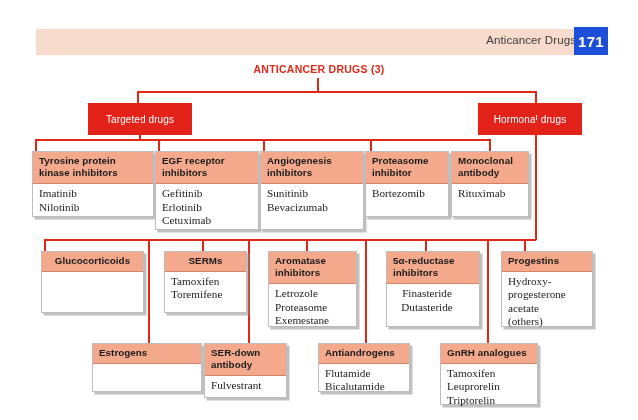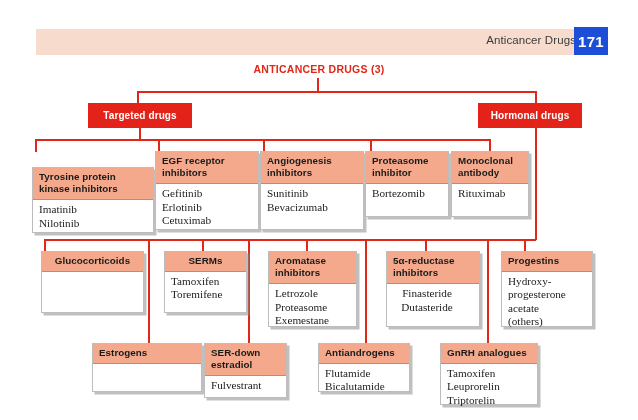--- a/index.html
+++ b/index.html
@@ -34,23 +34,23 @@
   }
 
   
   .ln{position:absolute;background:#E02718;}
   .lnh{height:2px;}
   .lnv{width:2px;}
 
   
   .redbox{
     position:absolute;background:#E32219;color:#ffffff;
-    font-weight:bold;font-size:10px;letter-spacing:.1px;
+    font-weight:normal;font-size:10px;letter-spacing:.1px;
     display:flex;align-items:center;justify-content:center;
-    height:25px;box-sizing:border-box;padding:0 8px;white-space:nowrap;
+    height:32px;box-sizing:border-box;padding:0 8px;white-space:nowrap;
   }
 
   
   .card{
     position:absolute;box-sizing:border-box;
     background:#ffffff;border:1px solid #bdbdbd;
     box-shadow:2.5px 2.5px 0 rgba(140,140,140,.55);
   }
   .card-head{
     background:#F4A98C;border-bottom:1px solid #d4836a;
@@ -94,21 +94,21 @@
   <div class="ln lnv" style="left:139px;top:120px;height:21px;"></div>
   <div class="ln lnh" style="left:35px;top:139px;width:456px;"></div>
   <div class="ln lnv" style="left:35px;top:139px;height:13px;"></div>
   <div class="ln lnv" style="left:158px;top:139px;height:13px;"></div>
   <div class="ln lnv" style="left:263px;top:139px;height:13px;"></div>
   <div class="ln lnv" style="left:370px;top:139px;height:13px;"></div>
   <div class="ln lnv" style="left:489px;top:139px;height:13px;"></div>
 
   <div class="ln lnv" style="left:535px;top:120px;height:120px;"></div>
 
-  <div class="card" style="left:32px;top:151px;width:122px;height:66px;margin-top:16px;">
+  <div class="card" style="left:32px;top:151px;width:122px;height:66px;">
     <div class="card-head">Tyrosine protein kinase inhibitors</div>
     <div class="card-body">
       <div>Imatinib</div>
       <div>Nilotinib</div>
     </div>
   </div>
 
   <div class="card" style="left:155px;top:151px;width:104px;height:79px;">
     <div class="card-head">EGF receptor inhibitors</div>
     <div class="card-body">
@@ -186,21 +186,21 @@
     <div class="card-body wrap">
       <div>Hydroxy-progesterone acetate (others)</div>
     </div>
   </div>
 
   <div class="card" style="left:92px;top:343px;width:110px;height:49px;">
     <div class="card-head">Estrogens</div>
   </div>
 
   <div class="card" style="left:204px;top:343px;width:83px;height:55px;">
-    <div class="card-head">SER-down estradiol</div>
+    <div class="card-head">SER-down antibody</div>
     <div class="card-body">
       <div>Fulvestrant</div>
     </div>
   </div>
 
   <div class="card" style="left:318px;top:343px;width:92px;height:49px;">
     <div class="card-head">Antiandrogens</div>
     <div class="card-body">
       <div>Flutamide</div>
       <div>Bicalutamide</div>

